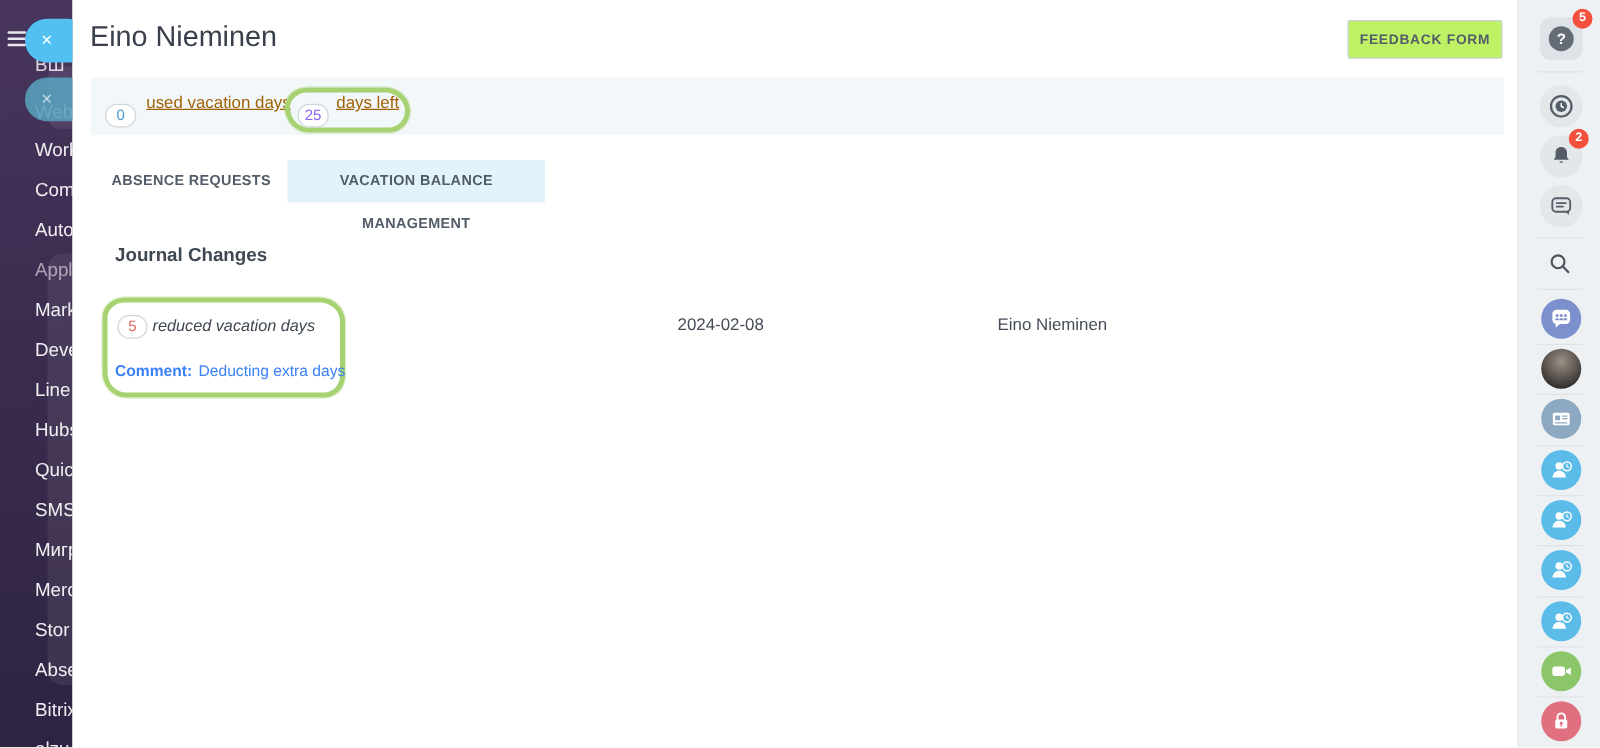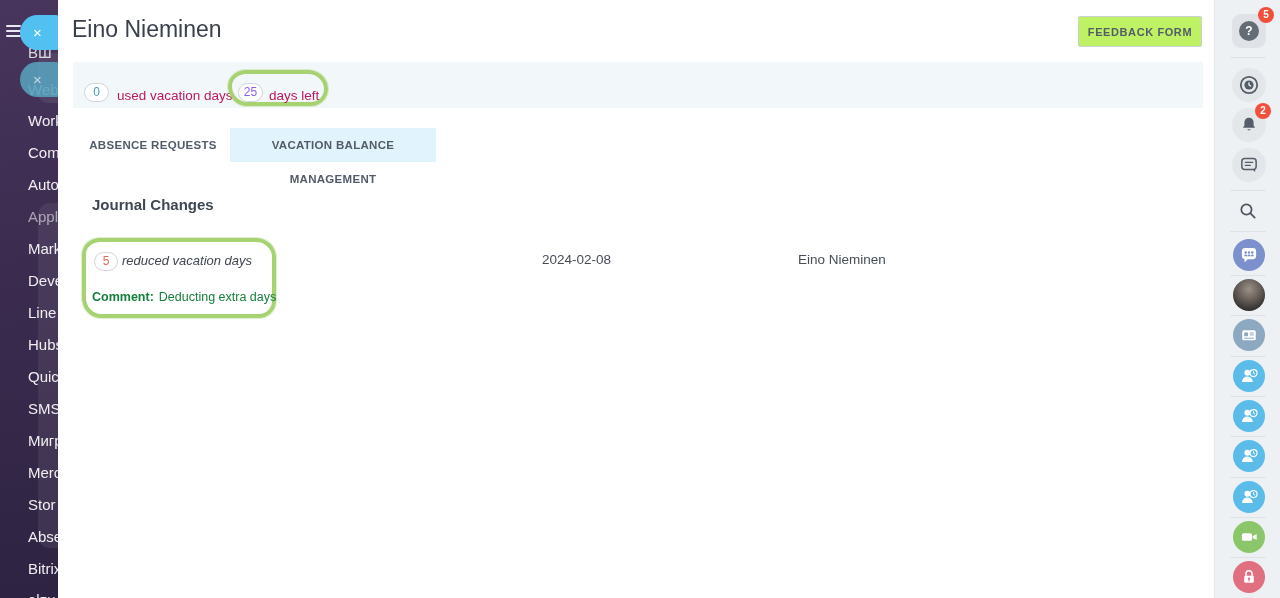--- a/index.html
+++ b/index.html
@@ -30,34 +30,34 @@
   .page-title { position:absolute; left:14px; top:16px; font-size:23px; font-weight:400; color:#39404c; }
   .feedback-btn { position:absolute; left:1020px; top:16px; width:124px; height:31px; background:#bef264;
     border:1px solid #c9d0d6; border-radius:2px; font-family:inherit; font-size:11px; font-weight:bold;
     letter-spacing:.6px; color:#535c69; cursor:pointer; }
   .balance-strip { position:absolute; left:15px; top:62px; width:1130px; height:46px; background:#f2f7fa; }
   .pill { position:absolute; height:19px; background:#fff; border:1px solid #cfd6db; border-radius:10px;
     font-size:12px; text-align:center; line-height:17px; }
   .pill-used { left:26px; top:83px; width:25px; color:#4798cb; }
   .pill-left { left:180px; top:83px; width:25px; color:#8b5cf6; }
   .pill-red  { left:36px; top:252px; width:24px; color:#df6b5e; }
-  .strip-label { position:absolute; top:88px; font-size:13.5px; color:#be185d; }
+  .strip-label { position:absolute; top:74px; font-size:13.5px; color:#a16207;text-decoration:underline; }
   .anno { border:4px solid #a6d271; box-shadow:0 0 0 1px rgba(166,210,113,.35);
     border-radius:18px 20px 17px 19px / 16px 19px 17px 20px; position:absolute; }
   .anno-balance { left:170px; top:70px; width:100px; height:36px; }
   .anno-entry { left:24px; top:238px; width:194px; height:80px; }
   .edit-btn { position:absolute; left:656px; top:71px; width:110px; height:32px; background:#59c1f1;
     border:none; border-radius:2px; color:#fff; font-family:inherit; font-size:13px; font-weight:bold; cursor:pointer; }
   .tab { position:absolute; top:128px; height:34px; line-height:34px; text-align:center; font-size:11.5px;
     font-weight:bold; letter-spacing:.3px; color:#525c69; cursor:pointer; }
   .tab-1 { left:30px; width:130px; }
   .tab-2 { left:172px; width:206px; background:#e1f4fd; }
   .journal-heading { position:absolute; left:34px; top:196px; font-size:15px; font-weight:bold; color:#3f4752; }
   .entry-label { position:absolute; left:64px; top:253px; font-size:13px; color:#3f4752;font-style:italic; }
-  .entry-comment { position:absolute; left:34px; top:290px; font-size:12.5px; color:#15803d; }
+  .entry-comment { position:absolute; left:34px; top:290px; font-size:12.5px; color:#3b82f6; }
   .entry-comment b { margin-right:5px; }
   .entry-date { position:absolute; left:484px; top:252px; font-size:13.5px; color:#464d59; }
   .entry-author { position:absolute; left:740px; top:252px; font-size:13.5px; color:#464d59; }
 
   
   .right-rail { position:absolute; left:1214px; top:0; width:66px; height:598px; background:#eef1f3;
     border-left:1px solid #e5e9eb; }
   .rail-divider { position:absolute; left:15px; width:36px; height:1px; background:#dfe3e6; }
   .help-sq { position:absolute; left:17px; top:14px; width:34px; height:34px; background:#dfe3e7;
     border-radius:9px; display:flex; align-items:center; justify-content:center; cursor:pointer; }

